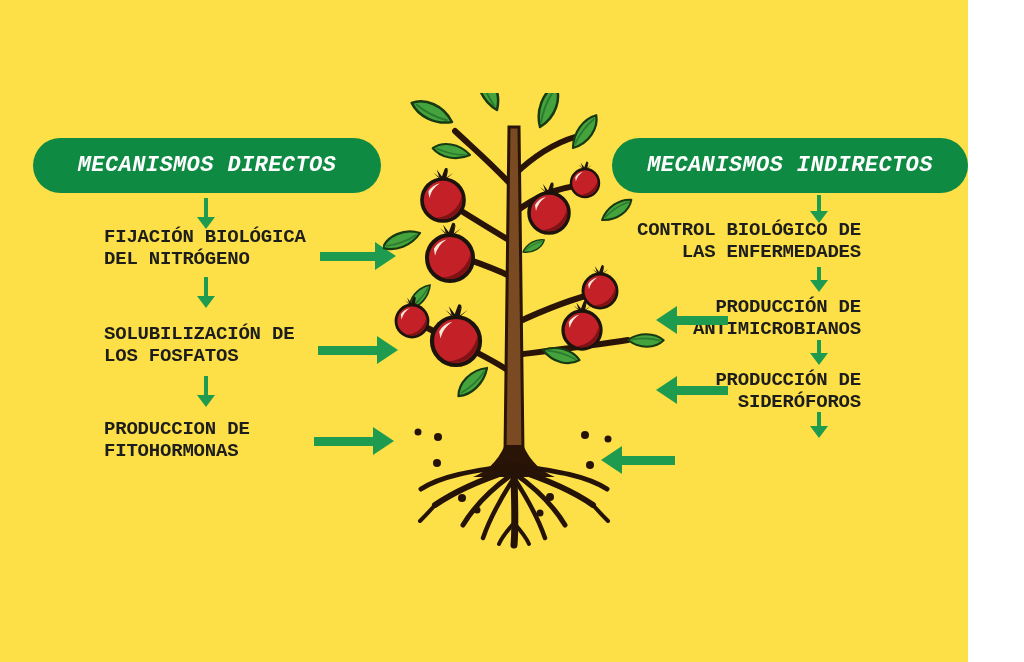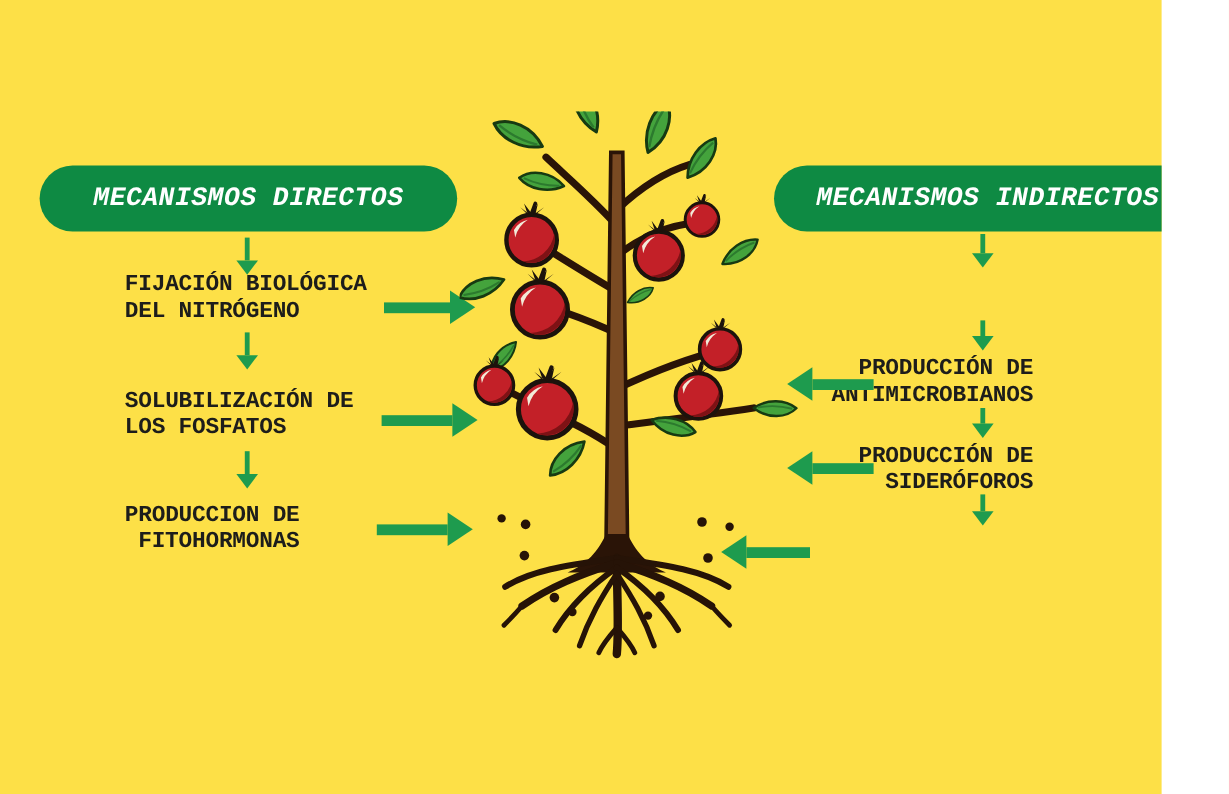--- a/index.html
+++ b/index.html
@@ -12,21 +12,21 @@
     position:relative;width:968px;height:662px;background:#fde047;
     overflow:hidden;font-family:Liberation Mono, monospace;
   }
   .pill{
     position:absolute;height:55px;border-radius:28px;background:var(--green-pill);
     display:flex;align-items:center;justify-content:center;
     color:#ffffff;font-weight:bold;font-style:italic;font-size:22px;letter-spacing:.4px;
     white-space:nowrap;
   }
   .pill.left{left:33px;top:138px;width:348px;}
-  .pill.right{left:645px;top:138px;width:356px;}
+  .pill.right{left:612px;top:138px;width:356px;}
   .label{
     position:absolute;color:var(--ink);font-weight:bold;font-size:19px;line-height:22px;
     letter-spacing:-0.2px;white-space:pre-line;
   }
   .label.al-left{text-align:left;left:104px;}
   .label.al-right{text-align:right;right:107px;}
   
   .arr-down{position:absolute;width:18px;display:flex;flex-direction:column;align-items:center;}
   .arr-down .shaft{width:4px;flex:1;background:var(--green-arrow);}
   .arr-down .head{width:0;height:0;border-left:9px solid transparent;border-right:9px solid transparent;border-top:12px solid var(--green-arrow);}
@@ -59,21 +59,21 @@
     </div>
   <div class="arr-down" style="left:197px;top:376px;height:31px;">
       <div class="shaft"></div>
       <div class="head"></div>
     </div>
 
   <div class="label al-left" style="top:323px;">SOLUBILIZACIÓN DE
 LOS FOSFATOS</div>
   <div class="label al-left" style="top:226px;">FIJACIÓN BIOLÓGICA
 DEL NITRÓGENO</div>
-  <div class="label al-left" style="top:418px;text-align:right;">PRODUCCION DE
+  <div class="label al-left" style="top:418px;">PRODUCCION DE
 FITOHORMONAS</div>
 
   <div class="arr-right" style="left:320px;top:242px;width:76px;">
       <div class="shaft"></div>
       <div class="head"></div>
     </div>
   <div class="arr-right" style="left:318px;top:336px;width:80px;">
       <div class="shaft"></div>
       <div class="head"></div>
     </div>
@@ -92,20 +92,22 @@
     </div>
   <div class="arr-down" style="left:810px;top:340px;height:25px;">
       <div class="shaft"></div>
       <div class="head"></div>
     </div>
   <div class="arr-down" style="left:810px;top:412px;height:26px;">
       <div class="shaft"></div>
       <div class="head"></div>
     </div>
 
+  <div class="label al-right" style="top:219px;">CONTROL BIOLÓGICO DE
+LAS ENFERMEDADES</div>
   <div class="label al-right" style="top:296px;">PRODUCCIÓN DE
 ANTIMICROBIANOS</div>
   <div class="label al-right" style="top:369px;">PRODUCCIÓN DE
 SIDERÓFOROS</div>
 
   <div class="arr-left" style="left:656px;top:306px;width:72px;">
       <div class="head"></div>
       <div class="shaft"></div>
     </div>
   <div class="arr-left" style="left:656px;top:376px;width:72px;">

